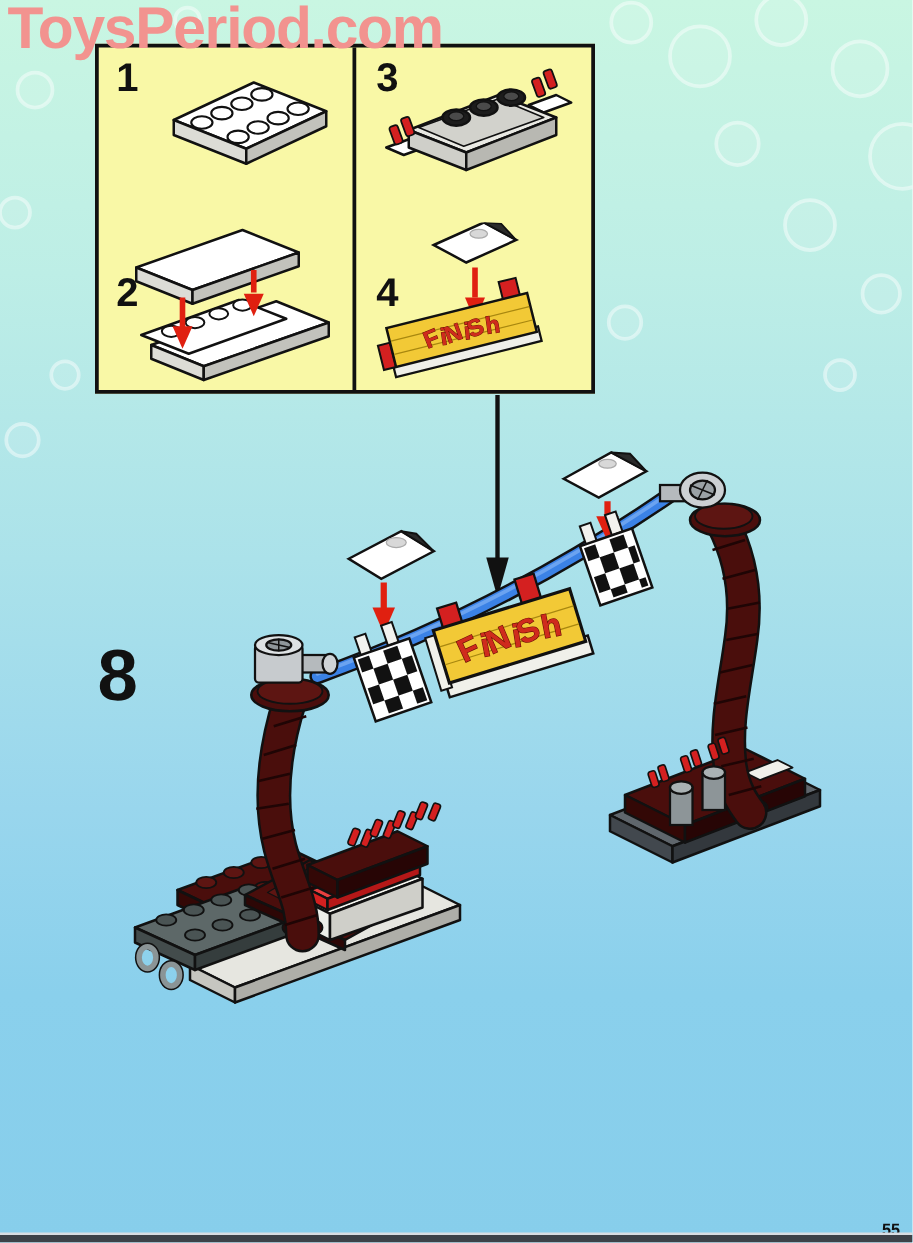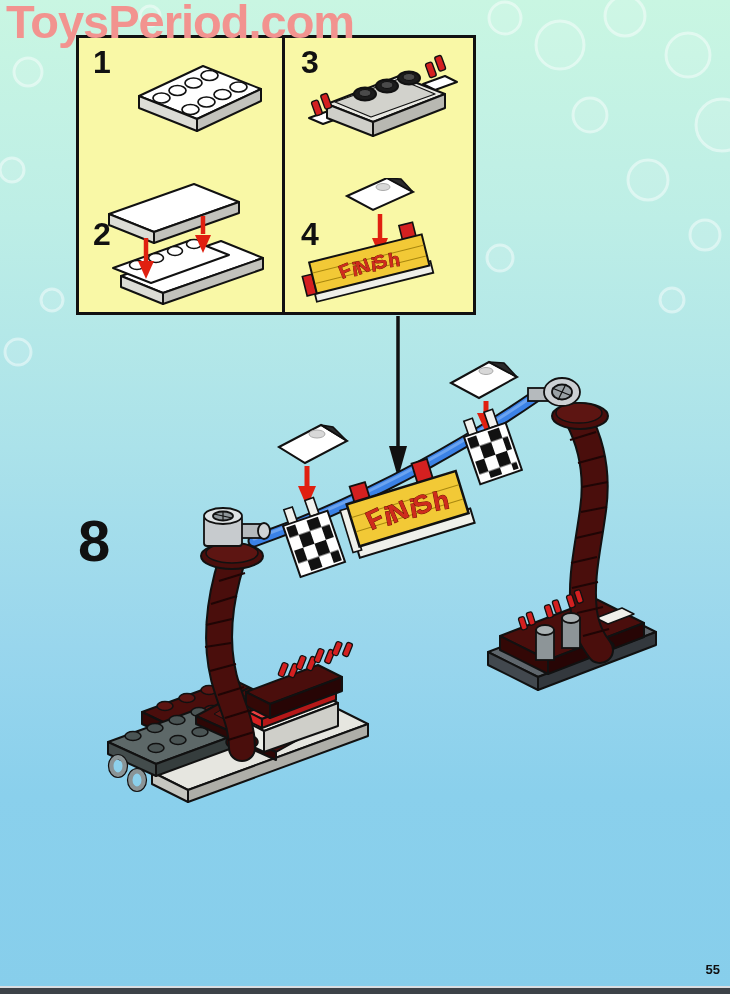--- a/index.html
+++ b/index.html
@@ -16,21 +16,21 @@
   #num3{left:222px;top:8px;} #num4{left:222px;top:180px;}
   .inset-svg{position:absolute;}
   #step1-svg{left:46px;top:8px;} #step2-svg{left:12px;top:138px;}
   #step3-svg{left:216px;top:6px;} #step4-svg{left:216px;top:140px;}
   
   #step8{position:absolute;left:78px;top:512px;font-weight:bold;font-size:58px;color:#111;z-index:1;line-height:1;}
   
   #watermark{position:absolute;left:6px;top:-6px;z-index:5;font-weight:bold;font-size:47px;
              letter-spacing:-1px;color:#f2938f;white-space:nowrap;}
   
-  #page-num{position:absolute;right:10px;bottom:17px;font-weight:bold;font-size:13px;color:#111;z-index:3;}
+  #page-num{position:absolute;right:10px;bottom:3px;font-weight:bold;font-size:13px;color:#111;z-index:3;}
   
   #bottom-edge-light{position:absolute;left:0;bottom:6px;width:100%;height:2px;background:#d9dee2;z-index:3;}
   #bottom-edge-dark{position:absolute;left:0;bottom:0;width:100%;height:6px;background:#3d4248;z-index:3;}
   svg text{font-family:"Liberation Sans",sans-serif;}
 </style>
 </head>
 <body>
 
 <div id="page">
 

